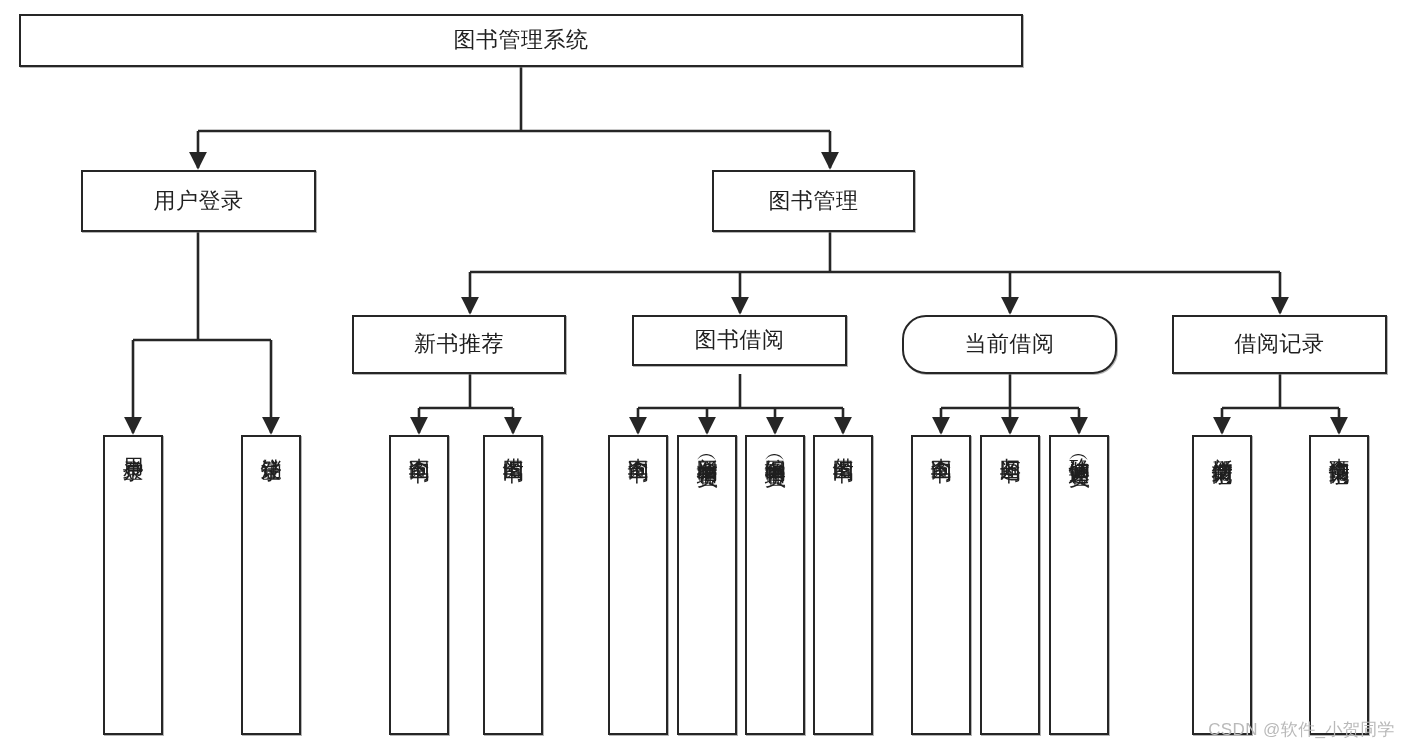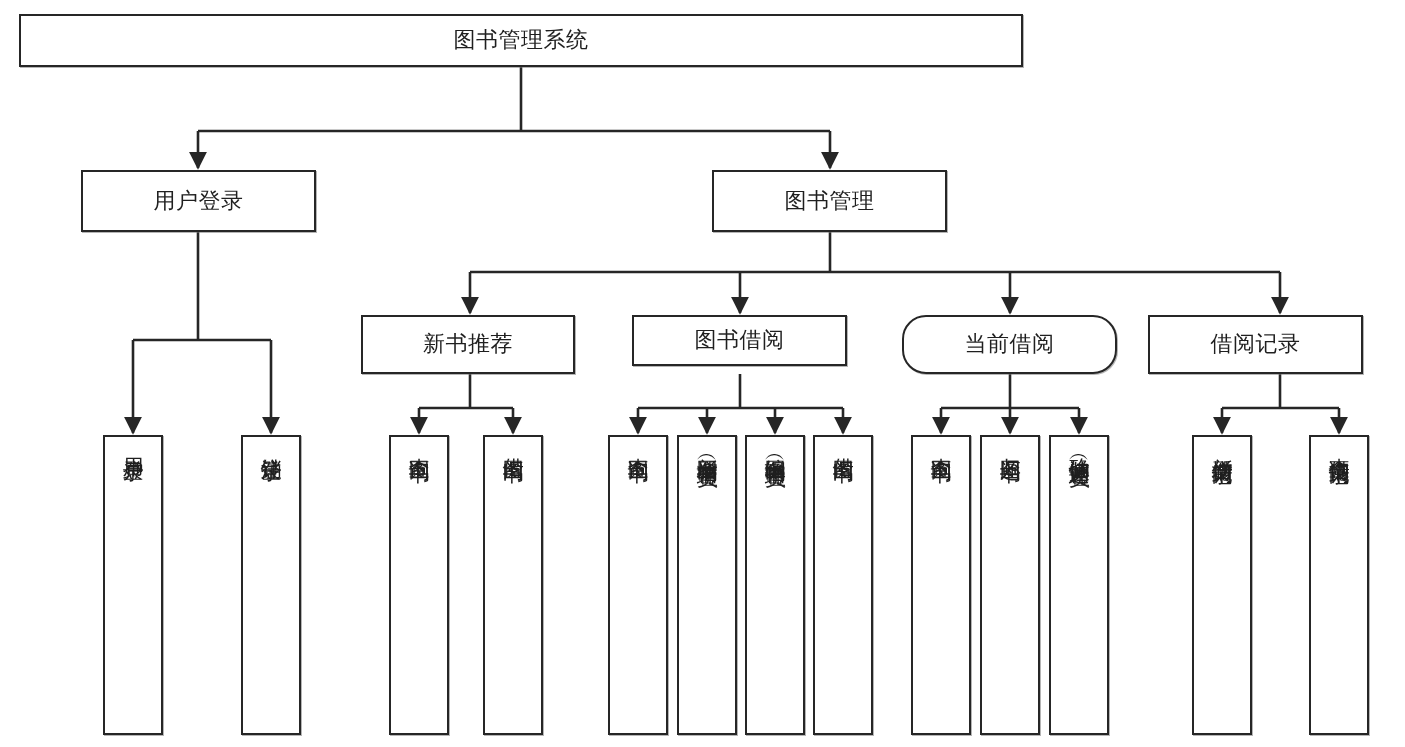--- a/index.html
+++ b/index.html
@@ -132,34 +132,34 @@
     </g>
   </svg>
 
   <div class="node root horiz" style="left:19px; top:14px; width:1004px; height:53px;">
     <span class="node-label">图书管理系统</span>
   </div>
 
   <div class="node horiz" style="left:81px; top:170px; width:235px; height:62px;">
     <span class="node-label">用户登录</span>
   </div>
-  <div class="node horiz" style="left:712px; top:170px; width:235px; height:62px;">
+  <div class="node horiz" style="left:712px; top:170px; width:203px; height:62px;">
     <span class="node-label">图书管理</span>
   </div>
 
-  <div class="node horiz" style="left:361px; top:315px; width:214px; height:59px;">
+  <div class="node horiz" style="left:352px; top:315px; width:214px; height:59px;">
     <span class="node-label">新书推荐</span>
   </div>
   <div class="node horiz" style="left:632px; top:315px; width:215px; height:51px;">
     <span class="node-label">图书借阅</span>
   </div>
   <div class="node horiz" style="left:902px; top:315px; width:215px; height:59px;border-radius:24px;">
     <span class="node-label">当前借阅</span>
   </div>
-  <div class="node horiz" style="left:1148px; top:315px; width:215px; height:59px;">
+  <div class="node horiz" style="left:1172px; top:315px; width:215px; height:59px;">
     <span class="node-label">借阅记录</span>
   </div>
 
   <div class="node vert" style="left:103px; top:435px; width:60px; height:300px;">
     <span class="node-label">用户登录</span>
   </div>
   <div class="node vert" style="left:241px; top:435px; width:60px; height:300px;">
     <span class="node-label">注销登录</span>
   </div>
 
@@ -193,14 +193,15 @@
     <span class="node-label">确认归还（管理员）</span>
   </div>
 
   <div class="node vert" style="left:1192px; top:435px; width:60px; height:300px;">
     <span class="node-label">新增借阅记录</span>
   </div>
   <div class="node vert" style="left:1309px; top:435px; width:60px; height:300px;">
     <span class="node-label">查询借阅记录</span>
   </div>
 
+  <div id="watermark">CSDN @软件_小贺同学</div>
 
 </div>
 
 </body></html>

